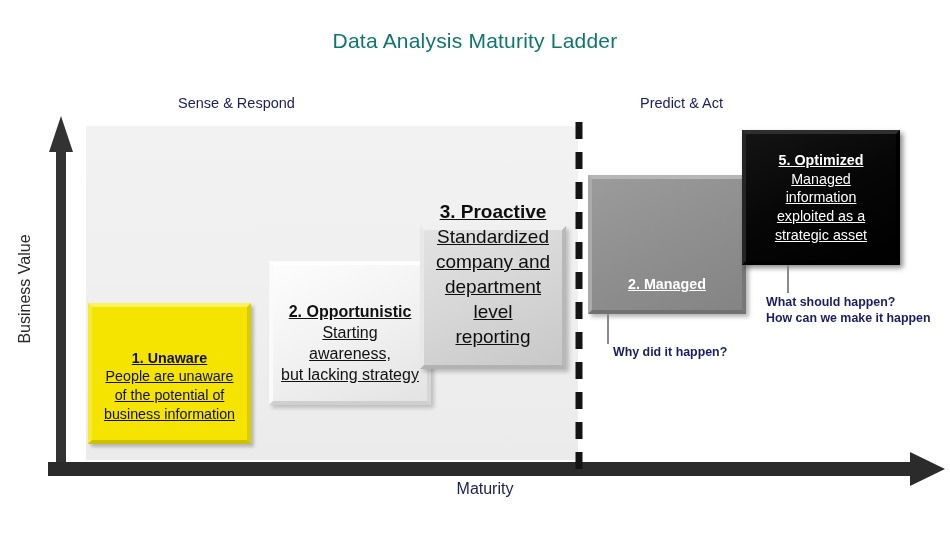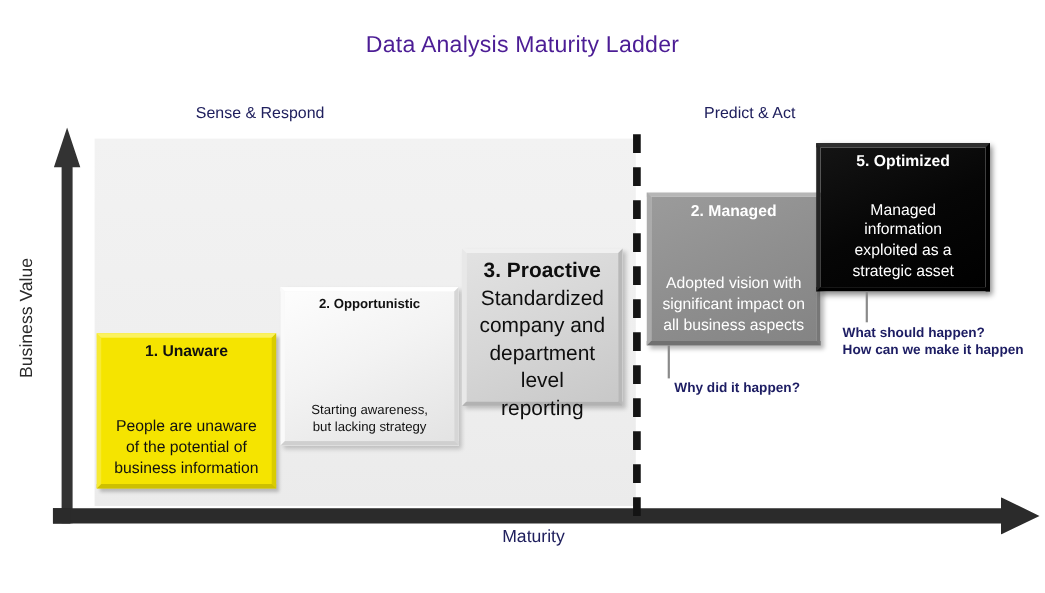--- a/index.html
+++ b/index.html
@@ -6,21 +6,21 @@
   body{
     width:950px;height:539px;background:#ffffff;overflow:hidden;
     font-family:"Liberation Sans",sans-serif;
     position:relative;
   }
   #stage{position:absolute;left:0;top:0;width:950px;height:539px;}
 
   
   .title{
     position:absolute;left:0;top:29px;width:950px;text-align:center;
-    font-size:21px;color:#4c1d95;letter-spacing:.2px;
+    font-size:21px;color:#0f766e;letter-spacing:.2px;
   }
 
   
   .sect{
     position:absolute;font-size:14.5px;color:#20205e;
   }
   .sect-left{left:178px;top:95px;width:200px;}
   .sect-right{left:640px;top:95px;width:180px;}
 
   
@@ -48,44 +48,45 @@
   }
 
   
   .divider{
     position:absolute;left:574px;top:120px;width:10px;height:352px;
   }
 
   
   .step{
     position:absolute;box-sizing:border-box;
-    display:flex;flex-direction:column;justify-content:space-between;align-items:center;
+    display:flex;flex-direction:column;justify-content:flex-end;align-items:center;
     text-align:center;
-    padding:4px 8px;
+    padding:16px 8px;
+    text-decoration:underline;
   }
   .step .hd{font-weight:bold;line-height:1.32;}
   .step .bd{line-height:1.32;}
 
   
   .step1{
     left:88px;top:303px;width:163px;height:141px;
     background:#f5e400;
     font-size:14.3px;color:#111;
     border-top:4px solid #fbf25f;
     border-left:4px solid #f7ea33;
     border-right:4px solid #d9cc00;
     border-bottom:4px solid #cdc000;
     box-shadow:3px 3px 3px rgba(0,0,0,.22);
   }
 
   
   .step2{
-    left:255px;top:261px;width:162px;height:144px;
+    left:269px;top:261px;width:162px;height:144px;
     background:linear-gradient(155deg,#fdfdfd 0%,#f3f3f3 45%,#e3e3e3 100%);
-    font-size:12px;color:#111;
+    font-size:16px;color:#111;
     border-top:4px solid #ffffff;
     border-left:4px solid #fafafa;
     border-right:4px solid #d6d6d6;
     border-bottom:4px solid #cfcfcf;
     box-shadow:3px 3px 4px rgba(0,0,0,.20);
   }
 
   
   .step3{
     left:420px;top:226px;width:146px;height:143px;
@@ -178,21 +179,20 @@
     <div class="bd">Starting awareness,<br>but lacking strategy</div>
   </div>
 
   <div class="step step3">
     <div class="hd">3. Proactive</div>
     <div class="bd">Standardized<br>company and<br>department level<br>reporting</div>
   </div>
 
   <div class="step step4">
     <div class="hd">2. Managed</div>
-    <div class="bd">Adopted vision with<br>significant impact on<br>all business aspects</div>
   </div>
 
   <div class="step step5">
     <div class="hd">5. Optimized</div>
     <div class="bd">Managed information<br>exploited as a<br>strategic asset</div>
   </div>
 
   <div class="conn conn-4"></div>
   <div class="conn conn-5"></div>
 

